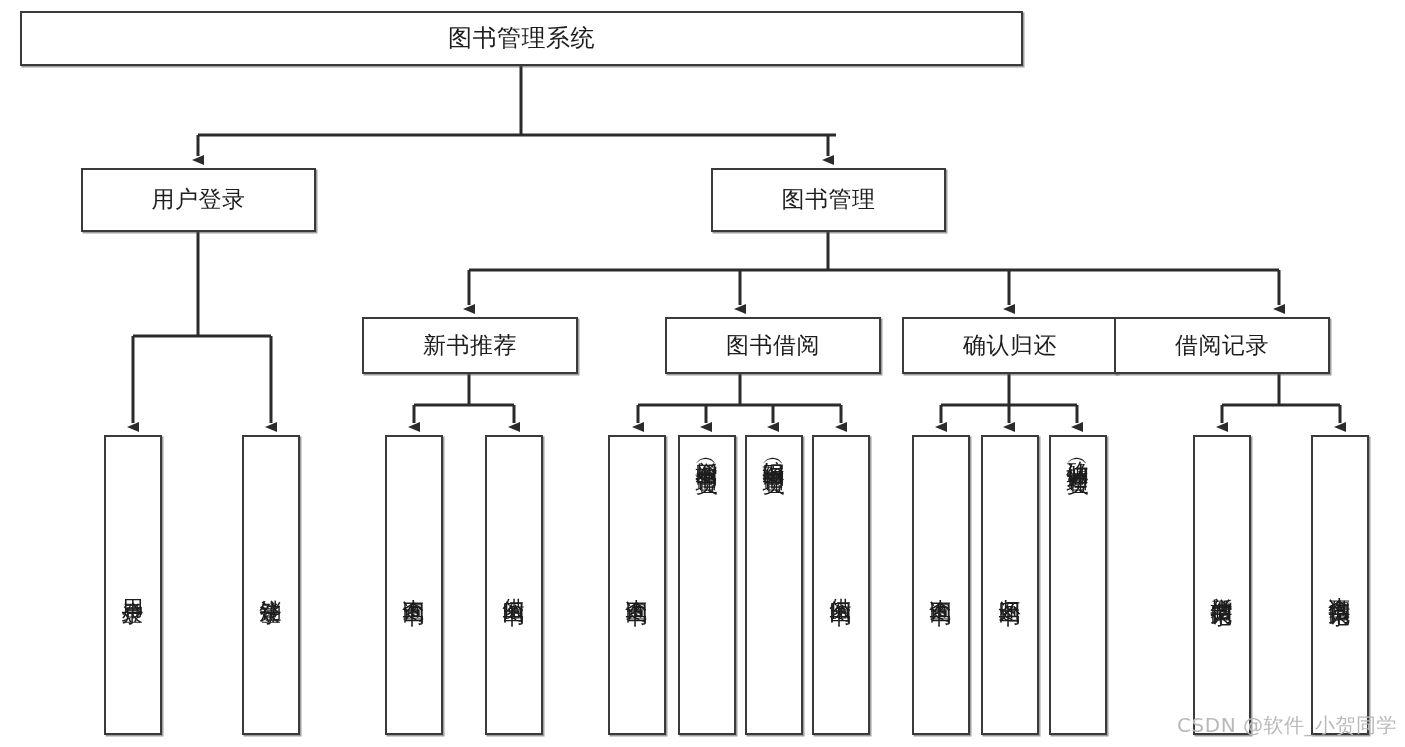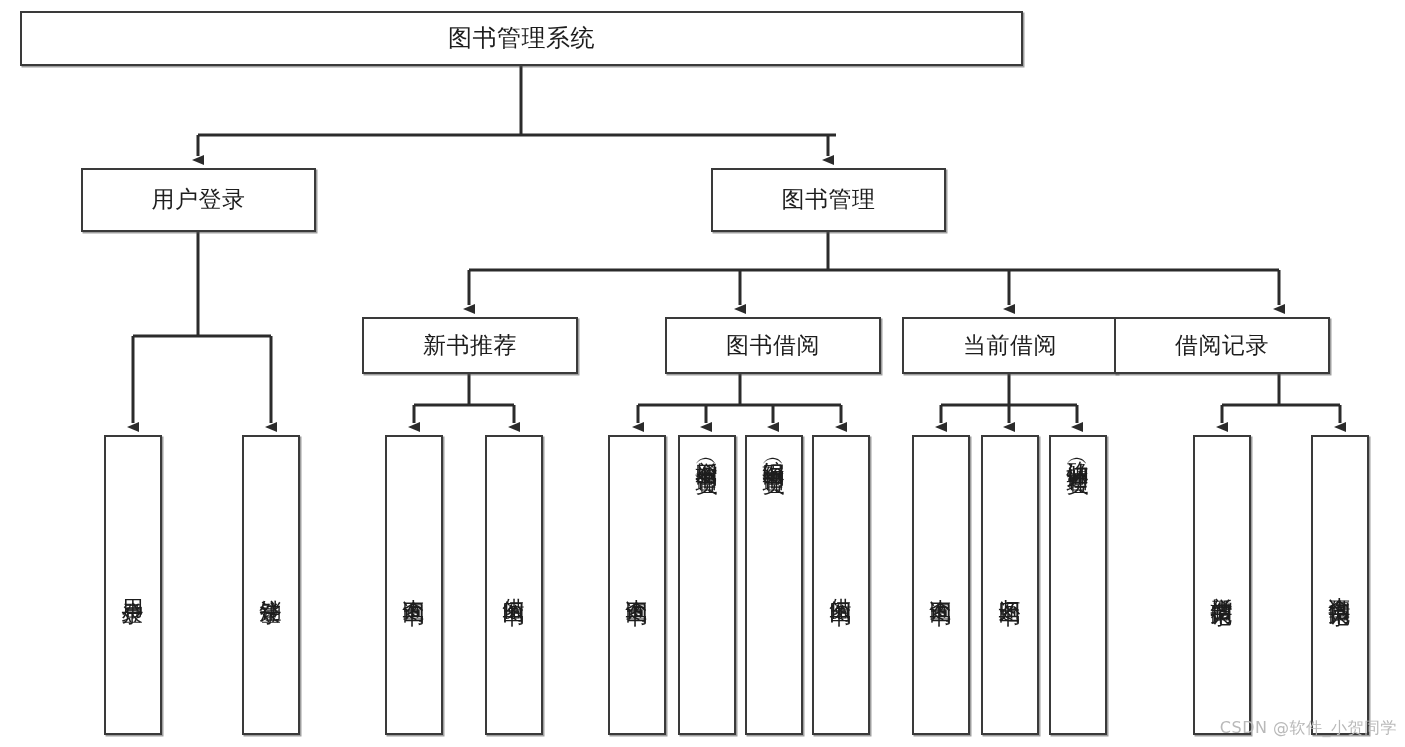--- a/index.html
+++ b/index.html
@@ -67,21 +67,21 @@
     white-space: pre;
   }
   .node.v.centered {
     align-items: center;
     padding-top: 0;
   }
   .watermark {
     position: absolute;
     right: 8px;
     bottom: 8px;
-    font-size: 16px;
+    font-size: 20px;
     color: #b9b9b9;
     letter-spacing: 0.5px;
     z-index: 5;
     white-space: nowrap;
     font-family: "DejaVu Sans", "Liberation Sans", sans-serif;
   }
 </style>
 </head>
 <body>
 
@@ -148,21 +148,21 @@
     <span class="node-label">图书管理</span>
   </div>
 
   <div class="node h" style="left:362px; top:317px; width:216px; height:57px;">
     <span class="node-label">新书推荐</span>
   </div>
   <div class="node h" style="left:632px; top:317px; width:216px; height:57px;margin-left:33px;">
     <span class="node-label">图书借阅</span>
   </div>
   <div class="node h" style="left:902px; top:317px; width:216px; height:57px;">
-    <span class="node-label">当前借阅</span>
+    <span class="node-label">确认归还</span>
   </div>
   <div class="node h" style="left:1114px; top:317px; width:216px; height:57px;">
     <span class="node-label">借阅记录</span>
   </div>
 
   <div class="node v centered" style="left:104px; top:435px; width:58px; height:300px;">
     <span class="node-label">用户登录</span>
   </div>
   <div class="node v centered" style="left:242px; top:435px; width:58px; height:300px;">
     <span class="node-label">注销登录</span>

